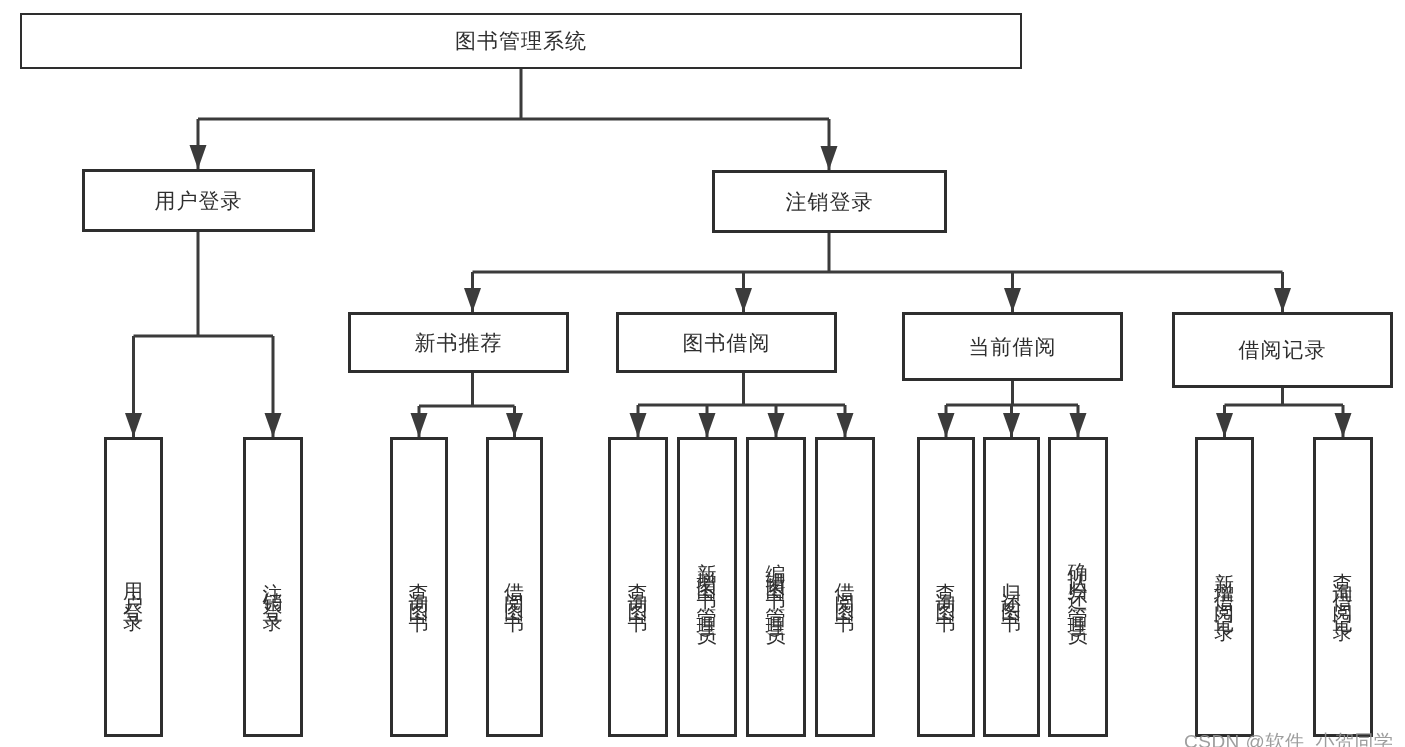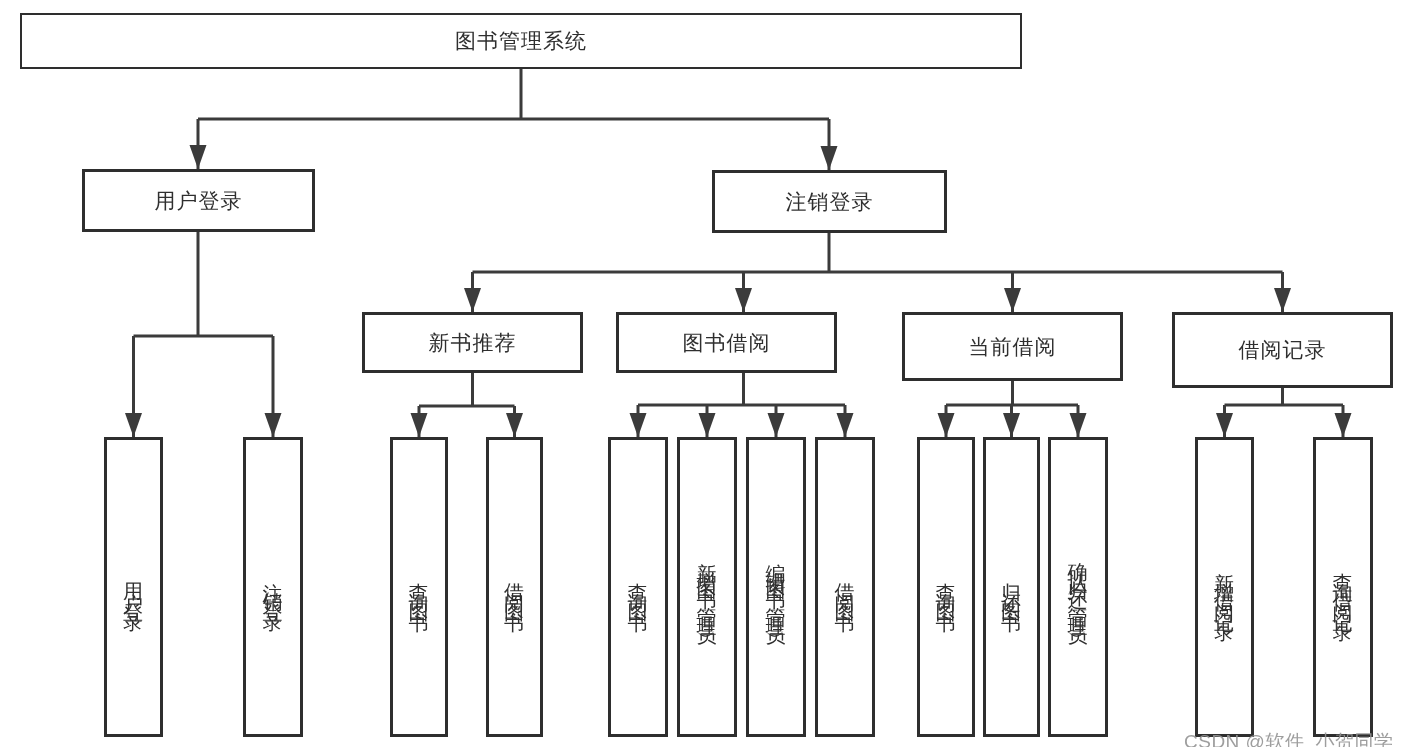--- a/index.html
+++ b/index.html
@@ -100,21 +100,21 @@
     <span class="hlabel">图书管理系统</span>
   </div>
 
   <div class="node" style="left:82px; top:169px; width:233px; height:63px;">
     <span class="hlabel">用户登录</span>
   </div>
   <div class="node" style="left:712px; top:170px; width:235px; height:63px;">
     <span class="hlabel">注销登录</span>
   </div>
 
-  <div class="node" style="left:362px; top:312px; width:221px; height:61px;font-family:Liberation Serif, serif;">
+  <div class="node" style="left:348px; top:312px; width:221px; height:61px;font-family:Liberation Serif, serif;">
     <span class="hlabel">新书推荐</span>
   </div>
   <div class="node" style="left:616px; top:312px; width:221px; height:61px;">
     <span class="hlabel">图书借阅</span>
   </div>
   <div class="node" style="left:902px; top:312px; width:221px; height:69px;">
     <span class="hlabel">当前借阅</span>
   </div>
   <div class="node" style="left:1172px; top:312px; width:221px; height:76px;">
     <span class="hlabel">借阅记录</span>

